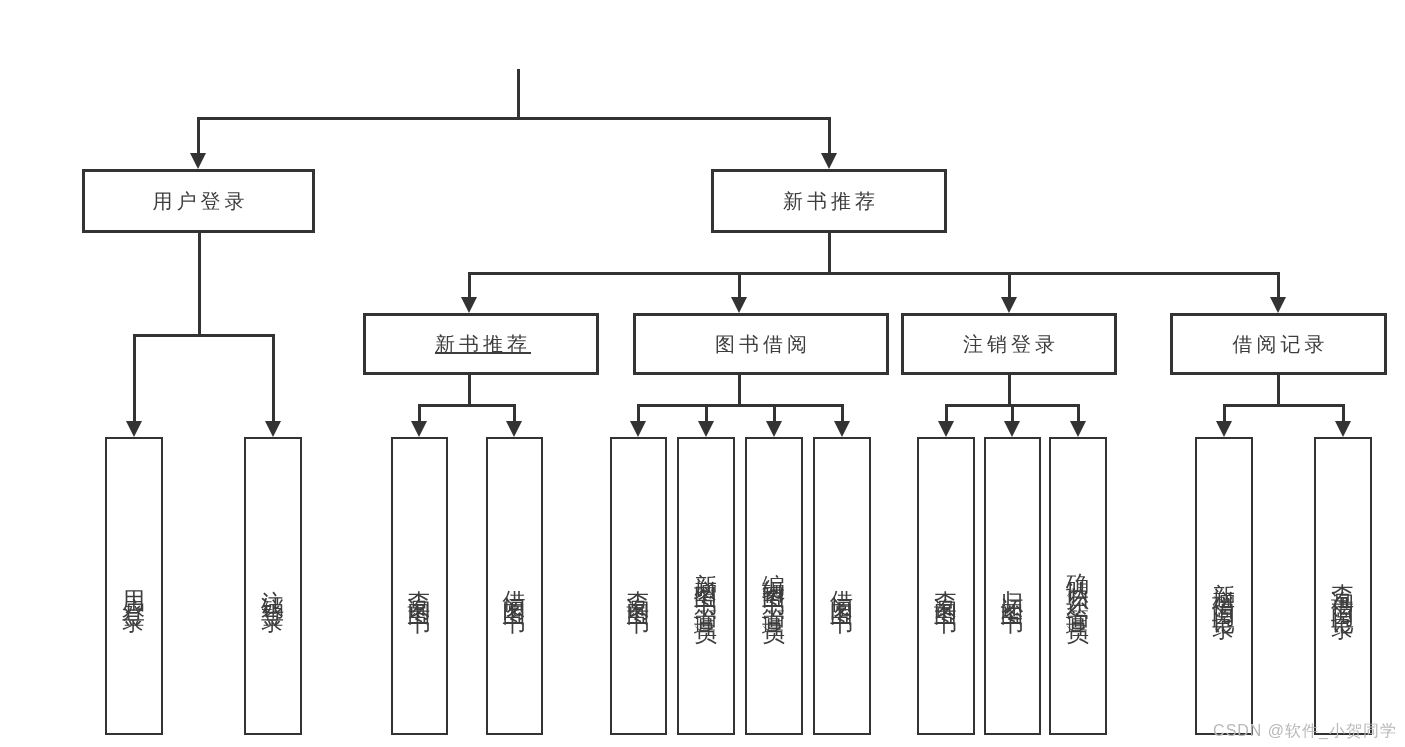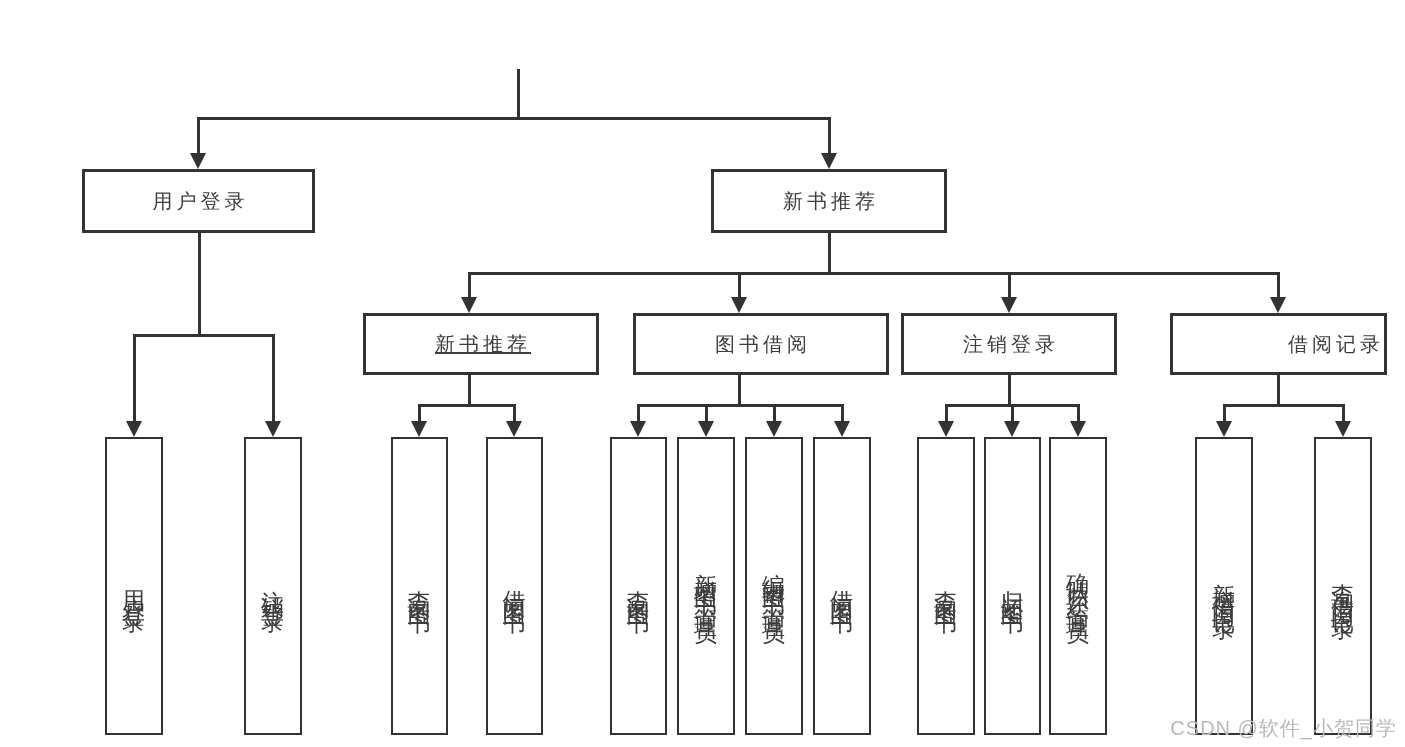--- a/index.html
+++ b/index.html
@@ -44,21 +44,21 @@
     position: absolute;
     width: 0; height: 0;
     border-left: 8px solid transparent;
     border-right: 8px solid transparent;
     border-top: 16px solid var(--line, #333333);
   }
   .watermark {
     position: absolute;
     right: 8px;
     bottom: 5px;
-    font-size: 20px;
+    font-size: 16px;
     letter-spacing: 1px;
     color: var(--watermark, #b8b8b8);
   }
 </style>
 </head>
 <body>
 
 <div class="canvas">
 
 
@@ -96,21 +96,21 @@
 
   <div class="box" style="left:363px; top:313px; width:236px; height:62px;text-decoration:underline;">
     <span>新书推荐</span>
   </div>
   <div class="box" style="left:633px; top:313px; width:256px; height:62px;">
     <span>图书借阅</span>
   </div>
   <div class="box" style="left:901px; top:313px; width:216px; height:62px;">
     <span>注销登录</span>
   </div>
-  <div class="box" style="left:1170px; top:313px; width:217px; height:62px;justify-content:flex-end;">
+  <div class="box" style="left:1170px; top:313px; width:217px; height:62px;">
     <span>借阅记录</span>
   </div>
 
   <div class="vline" style="left:468px; top:375px; height:31px;"></div>
   <div class="hline" style="left:418px; top:404px; width:98px;"></div>
   <div class="vline" style="left:418px; top:404px; height:19px;"></div>
   <div class="vline" style="left:513px; top:404px; height:19px;"></div>
   <div class="arrow" style="left:411px; top:421px;"></div>
   <div class="arrow" style="left:506px; top:421px;"></div>
 

